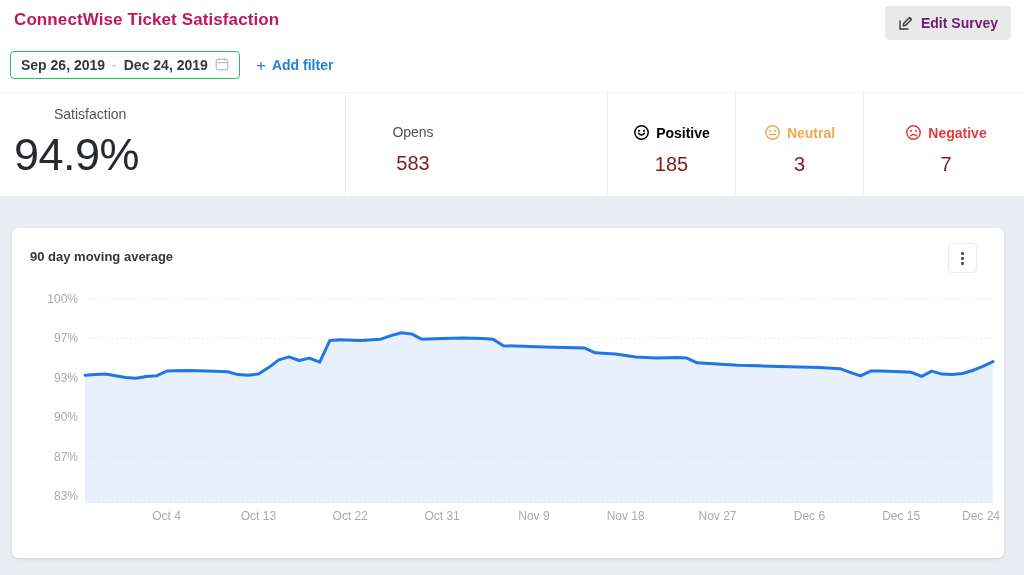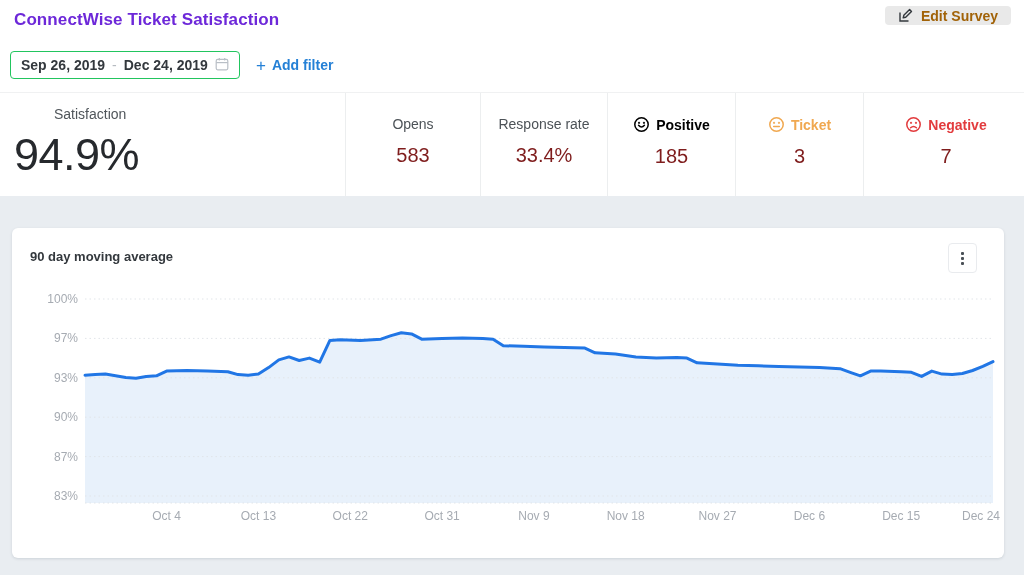--- a/index.html
+++ b/index.html
@@ -6,27 +6,27 @@
   html,body { width:1024px; height:575px; }
   body {
     font-family: "Liberation Sans", sans-serif;
     background: #ffffff;
     position: relative;
     overflow: hidden;
     -webkit-font-smoothing: antialiased;
   }
   .page-title {
     position: absolute; left: 14px; top: 10px;
-    font-size: 17px; font-weight: 700; color: #6d28d9; letter-spacing: .1px;
+    font-size: 17px; font-weight: 700; color: #be185d; letter-spacing: .1px;
   }
   .edit-btn {
-    position: absolute; right: 13px; top: 6px; height: 19px;
+    position: absolute; right: 13px; top: 6px; height: 34px;
     background: #e9e9e9; border: none; border-radius: 4px;
     padding: 0 13px; display: flex; align-items: center; gap: 8px;
-    font-family: inherit; font-size: 14px; font-weight: 600; color: #a16207;
+    font-family: inherit; font-size: 14px; font-weight: 600; color: #701a75;
     cursor: pointer;
   }
   .edit-btn svg { display:block; }
   .date-box {
     position: absolute; left: 10px; top: 51px; height: 28px;
     background: #fff; border: 1px solid #22c55e; border-radius: 4px;
     display: flex; align-items: center; gap: 7px; padding: 0 10px;
     font-size: 14px; font-weight: 600; color: #33383d; cursor: pointer;
   }
   .date-sep { color: #b6bbc1; font-weight: 400; }
@@ -43,21 +43,21 @@
   }
   .stat-satisfaction { position: absolute; left: 14px; top: 13px; }
   .stat-satisfaction .lbl { font-size: 14px; color: #50565b; margin-left: 40px; }
   .stat-satisfaction .val { font-size: 45px; font-weight: 400; color: #26292d; margin-top: 7px; letter-spacing: -0.5px; }
   .metric {
     position: absolute; top: 0; height: 104px;
     border-left: 1px solid #eceeef;
     display: flex; flex-direction: column; align-items: center;
     padding-top: 23px;
   }
-  .metric .lbl { font-size: 14px; color: #4c5257; display: flex; align-items: center; gap: 6px; }
+  .metric .lbl { font-size: 14px; color: #4c5257; display: flex; align-items: center; gap: 6px; margin-top: 8px; }
   .metric .lbl.colored { font-weight: 600; }
   .metric .val { font-size: 20px; color: #7f1d1d; margin-top: 12px; }
   .panel {
     position: absolute; left: 0; top: 196px; width: 1024px; height: 379px;
     background: #e9edf1;
   }
   .chart-card {
     position: absolute; left: 12px; top: 228px; width: 992px; height: 330px;
     background: #fff; border-radius: 6px;
     box-shadow: 0 1px 3px rgba(25,35,55,.13);
@@ -115,26 +115,20 @@
     <div class="lbl">Satisfaction</div>
     <div class="val">94.9%</div>
   </div>
 
 <div class="metric" style="left: 345px; width: 135px;">
       <div class="lbl">
         <span>Opens</span>
       </div>
       <div class="val">583</div>
     </div>
-    <div class="metric" style="left: 480px; width: 127px;">
-      <div class="lbl">
-        <span>Response rate</span>
-      </div>
-      <div class="val">33.4%</div>
-    </div>
     <div class="metric" style="left: 607px; width: 128px;">
       <div class="lbl colored" style="color: #000000;">
         <span style="display: flex;">
           <svg width="17" height="17" viewBox="-9 -9 18 18" fill="none" stroke="currentColor" stroke-width="1.6" stroke-linecap="round">
             <circle cx="0" cy="0" r="7.1"></circle>
             <circle cx="-2.6" cy="-1.8" r="0.4" fill="currentColor"></circle>
             <circle cx="2.6" cy="-1.8" r="0.4" fill="currentColor"></circle>
             <path d="M-3.1 0.9 Q0 4.3 3.1 0.9"></path>
           </svg>
         </span>
@@ -145,21 +139,21 @@
     <div class="metric" style="left: 735px; width: 128px;">
       <div class="lbl colored" style="color: rgb(240, 168, 80);">
         <span style="display: flex;">
           <svg width="17" height="17" viewBox="-9 -9 18 18" fill="none" stroke="currentColor" stroke-width="1.6" stroke-linecap="round">
             <circle cx="0" cy="0" r="7.1"></circle>
             <circle cx="-2.6" cy="-1.8" r="0.4" fill="currentColor"></circle>
             <circle cx="2.6" cy="-1.8" r="0.4" fill="currentColor"></circle>
             <path d="M-3 2.2 L3 2.2"></path>
           </svg>
         </span>
-        <span>Ticket</span>
+        <span>Neutral</span>
       </div>
       <div class="val">3</div>
     </div>
     <div class="metric" style="left: 863px; width: 193px; padding-right: 28px;">
       <div class="lbl colored" style="color: rgb(226, 59, 61);">
         <span style="display: flex;">
           <svg width="17" height="17" viewBox="-9 -9 18 18" fill="none" stroke="currentColor" stroke-width="1.6" stroke-linecap="round">
             <circle cx="0" cy="0" r="7.1"></circle>
             <circle cx="-2.6" cy="-1.8" r="0.4" fill="currentColor"></circle>
             <circle cx="2.6" cy="-1.8" r="0.4" fill="currentColor"></circle>

